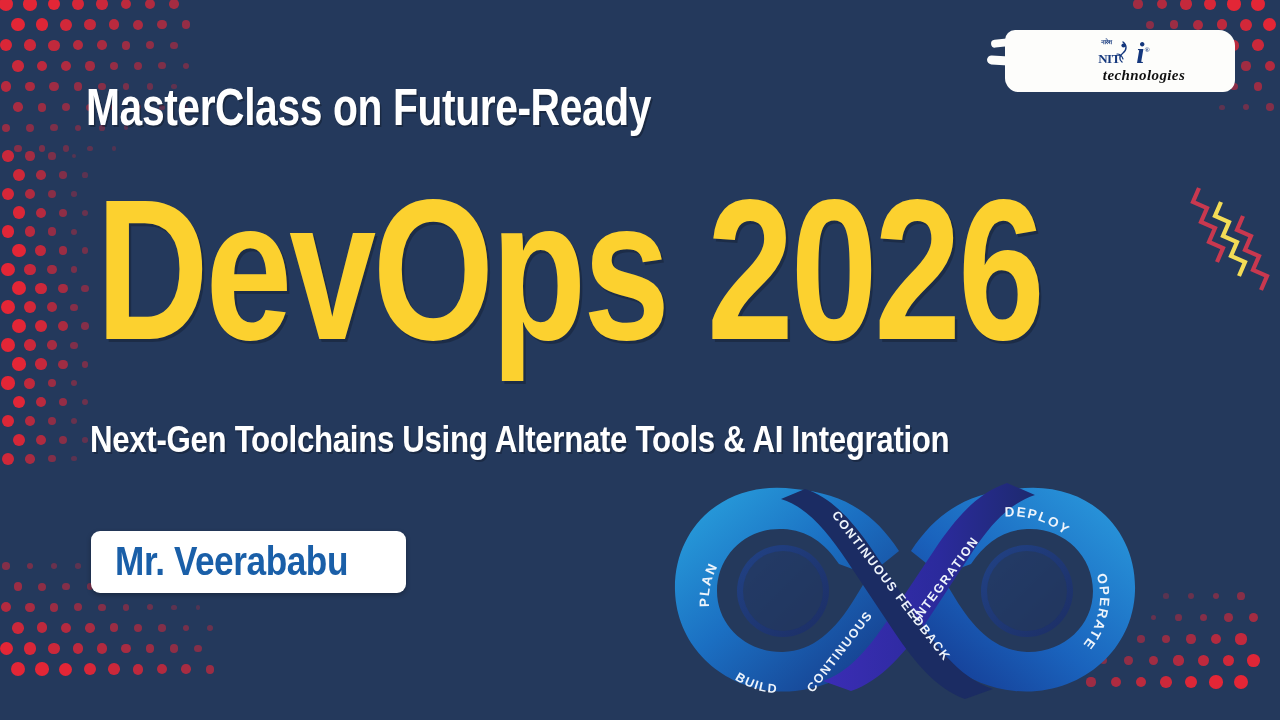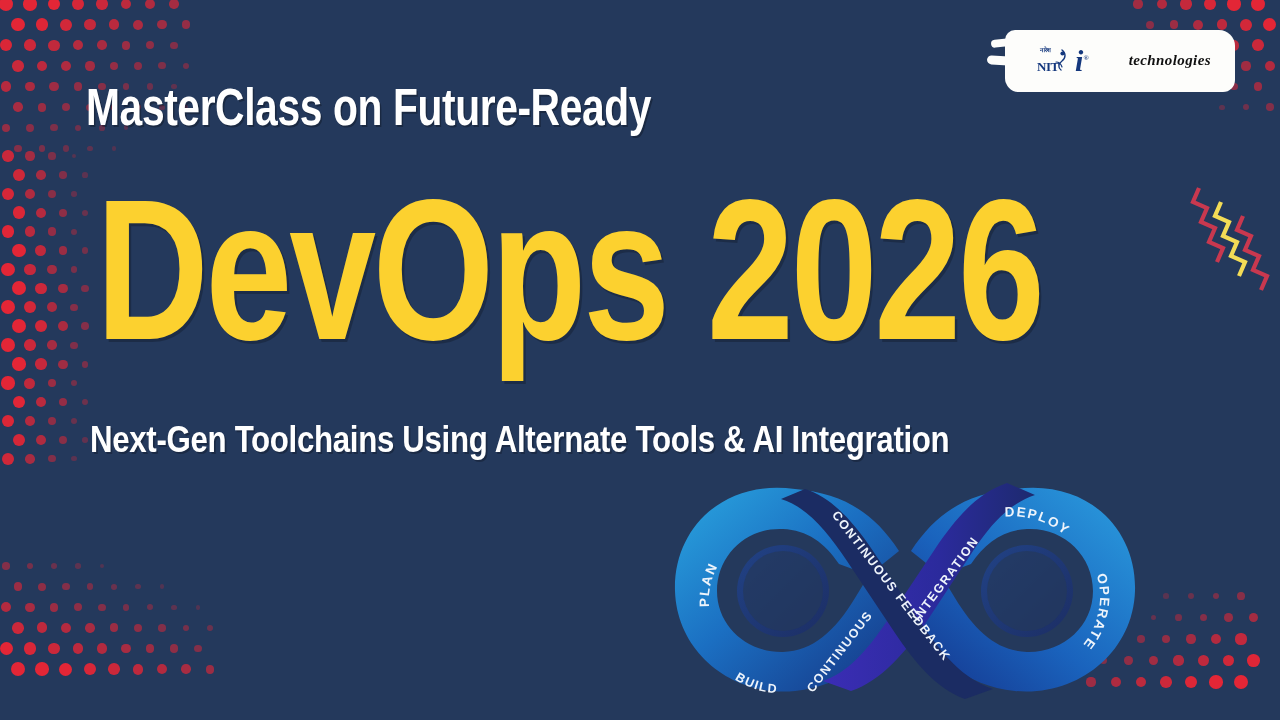--- a/index.html
+++ b/index.html
@@ -24,21 +24,21 @@
     box-shadow:0 0 0 0 #fff;
   }
   .logo-blob:before{
     content:"";position:absolute;left:-14px;top:9px;width:20px;height:8px;
     background:#fdfdfb;border-radius:4px;transform:rotate(-6deg);
   }
   .logo-blob:after{
     content:"";position:absolute;left:-18px;top:26px;width:26px;height:9px;
     background:#fdfdfb;border-radius:5px;transform:rotate(4deg);
   }
-  .logo-inner{position:absolute;inset:0;display:flex;flex-direction:row;
+  .logo-inner{position:absolute;inset:0;display:flex;flex-direction:column;
     align-items:center;justify-content:center;padding-left:8px;}
   .logo-row{display:flex;align-items:center;gap:5px;line-height:1;}
   .logo-mark{
     position:relative;width:30px;height:26px;flex:0 0 auto;
   }
   .logo-nit{
     position:absolute;left:0;bottom:1px;font-size:13px;font-weight:bold;
     color:#14377d;letter-spacing:-0.5px;font-family:"Liberation Serif",serif;
   }
   .logo-deva{
@@ -519,14 +519,17 @@
       </text>
       <text class="loop-label">
         <textPath href="#pDep" startOffset="50%" text-anchor="middle"><tspan>DEPLOY</tspan></textPath>
       </text>
       <text class="loop-label">
         <textPath href="#pOper" startOffset="50%" text-anchor="middle"><tspan>OPERATE</tspan></textPath>
       </text>
     </g>
   </svg>
 
+  <div class="speaker">
+    <span class="speaker-name">Mr. Veerababu</span>
+  </div>
 
 </div>
 
 </body></html>

